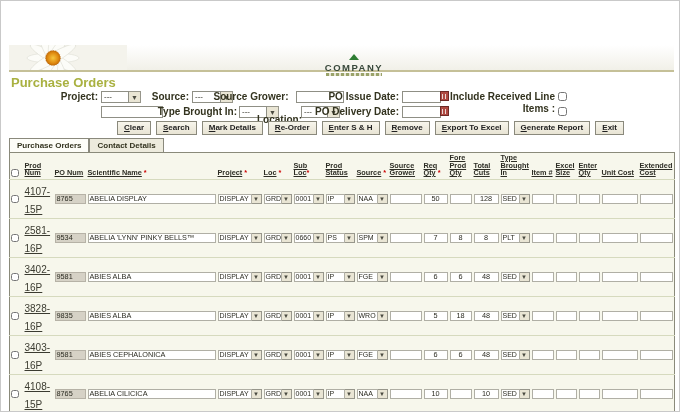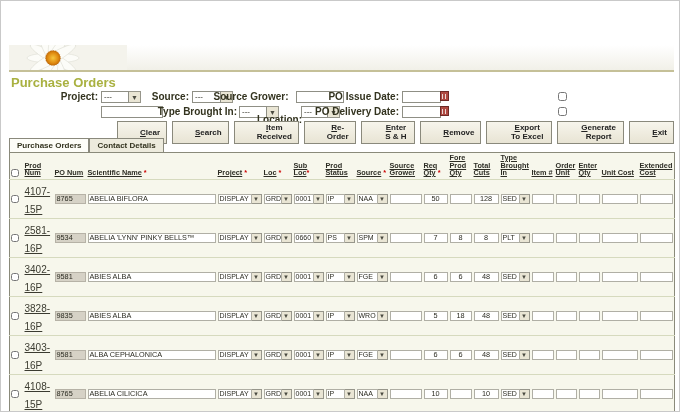--- a/index.html
+++ b/index.html
@@ -29,21 +29,21 @@
   .flt-sel .sel-arrow{width:11px;font-size:7px;line-height:11px;border-left:none;}
   .cal{position:absolute;width:9px;height:10px;background:#b04a42;border:1px solid #6e2a26;box-sizing:border-box;}
   .cal:before{content:"";display:block;margin:2px 1px 0;height:5px;
               background:repeating-linear-gradient(90deg,#e8d8d4 0 1px,transparent 1px 3px);}
   .cb{position:absolute;width:9px;height:9px;margin:0;}
 
   
   .toolbar{position:absolute;left:108px;top:76px;display:flex;gap:5px;}
   .btn{background:linear-gradient(#f7f5ec,#e8e4d4);border:1px solid #8a897c;font-family:"Liberation Sans",sans-serif;
        font-size:8px;font-weight:bold;color:#222;padding:1px 6px 2px;cursor:pointer;}
-  .btn-label{display:block;margin-left:16px;}
+  .btn-label{display:block;}
   .btn-label::first-letter{text-decoration:underline;}
 
   
   .tabs{position:absolute;left:0;top:93px;display:flex;}
   .tab{font-size:8px;font-weight:bold;padding:2px 7px 2px;border:1px solid #8a897c;border-bottom:none;
        background:#edebdd;color:#33331f;cursor:pointer;}
   .tab.active{background:#fdfdf8;position:relative;z-index:2;}
 
   
   .tblwrap{position:absolute;left:0;top:107px;width:665px;}
@@ -87,39 +87,45 @@
             <ellipse rx="26" ry="5" transform="rotate(30)"></ellipse>
             <ellipse rx="26" ry="5" transform="rotate(60)"></ellipse>
             <ellipse rx="26" ry="5" transform="rotate(90)"></ellipse>
             <ellipse rx="26" ry="5" transform="rotate(120)"></ellipse>
             <ellipse rx="26" ry="5" transform="rotate(150)"></ellipse>
           </g>
           <circle r="7.5" fill="url(#cg)"></circle>
           <circle r="7.5" fill="none" stroke="#b76a10" stroke-width="0.6" stroke-dasharray="1 1.5"></circle>
         </g>
       </svg>
+      <div class="logo">
+        <span class="logo-tree"></span>
+        <div class="logo-text">COMPANY</div>
+        <div class="logo-tagline"></div>
+      </div>
     </div>
 
     <div class="title">Purchase Orders</div>
 
     <div class="flt-label" style="left:0;top:46px;width:89px;">Project:</div>
     <div class="flt-sel" style="left:92px;top:46px;width:40px;">
       <span class="sv">---</span>
         <span class="sel-arrow">▼</span>
     </div>
     <div class="flt-label" style="left:110px;top:46px;width:70px;">Source:</div>
     <div class="flt-sel" style="left:183px;top:46px;width:41px;">
       <span class="sv">---</span>
         <span class="sel-arrow">▼</span>
     </div>
     <div class="flt-label" style="left:200px;top:46px;width:84px;text-align:center;">Source Grower:</div>
     <div class="flt-input" style="left:287px;top:46px;width:44px;"></div>
     <div class="flt-label" style="left:300px;top:46px;width:90px;">PO Issue Date:</div>
     <div class="flt-input" style="left:393px;top:46px;width:35px;"></div>
     <div class="cal" style="left:431px;top:46px;"></div>
+    <div class="flt-label" style="left:424px;top:46px;width:122px;">Include Received Line Items :</div>
     <input type="checkbox" class="cb" style="left: 549px; top: 47px;">
 
     <div class="flt-input" style="left:92px;top:61px;width:58px;"></div>
     <div class="flt-label" style="left:140px;top:61px;width:88px;">Type Brought In:</div>
     <div class="flt-sel" style="left:230px;top:61px;width:40px;">
       <span class="sv">---</span>
         <span class="sel-arrow">▼</span>
     </div>
     <div class="flt-label" style="left:248px;top:69px;width:42px;">Location:</div>
     <div class="flt-sel" style="left:292px;top:61px;width:39px;">
@@ -132,21 +138,21 @@
     <input type="checkbox" class="cb" style="left: 549px; top: 62px;">
 
     <div class="toolbar">
       <button class="btn">
           <span class="btn-label">Clear</span>
         </button>
       <button class="btn">
           <span class="btn-label">Search</span>
         </button>
       <button class="btn">
-          <span class="btn-label">Item Received</span>
+          <span class="btn-label">Mark Details</span>
         </button>
       <button class="btn">
           <span class="btn-label">Re-Order</span>
         </button>
       <button class="btn">
           <span class="btn-label">Enter S &amp; H</span>
         </button>
       <button class="btn">
           <span class="btn-label">Remove</span>
         </button>
@@ -199,35 +205,35 @@
             <th><span class="hl">Loc</span><span class="req"> *</span></th>
             <th><span class="hl">Sub Loc</span><span class="req">*</span></th>
             <th><span class="hl">Prod Status</span></th>
             <th><span class="hl">Source</span><span class="req"> *</span></th>
             <th><span class="hl">Source Grower</span></th>
             <th><span class="hl">Req Qty</span><span class="req"> *</span></th>
             <th><span class="hl">Fore Prod Qty</span></th>
             <th><span class="hl">Total Cuts</span></th>
             <th><span class="hl">Type Brought In</span></th>
             <th><span class="hl">Item #</span></th>
-            <th><span class="hl">Order Unit</span></th>
+            <th><span class="hl">Excel Size</span></th>
             <th><span class="hl">Enter Qty</span></th>
             <th><span class="hl">Unit Cost</span></th>
             <th><span class="hl">Extended Cost</span></th>
           </tr>
         </thead>
         <tbody>
             <tr>
     <td><input type="checkbox" class="rowcb" style=""></td>
     <td><a class="lnk">4107-15P</a></td>
     <td>
                 <div class="ro">8765</div>
               </td>
     <td>
-                <div class="inp">ABELIA BIFLORA</div>
+                <div class="inp">ABELIA DISPLAY</div>
               </td>
     <td>
                 <div class="dd">
                   <span class="ddv">DISPLAY</span>
                   <span class="dda">▼</span>
                 </div>
               </td>
     <td>
                 <div class="dd">
                   <span class="ddv">GRD</span>
@@ -505,21 +511,21 @@
                 <div class="inp"></div>
               </td>
   </tr>
             <tr>
     <td><input type="checkbox" class="rowcb" style=""></td>
     <td><a class="lnk">3403-16P</a></td>
     <td>
                 <div class="ro">9581</div>
               </td>
     <td>
-                <div class="inp">ALBA CEPHALONICA</div>
+                <div class="inp">ABIES CEPHALONICA</div>
               </td>
     <td>
                 <div class="dd">
                   <span class="ddv">DISPLAY</span>
                   <span class="dda">▼</span>
                 </div>
               </td>
     <td>
                 <div class="dd">
                   <span class="ddv">GRD</span>

